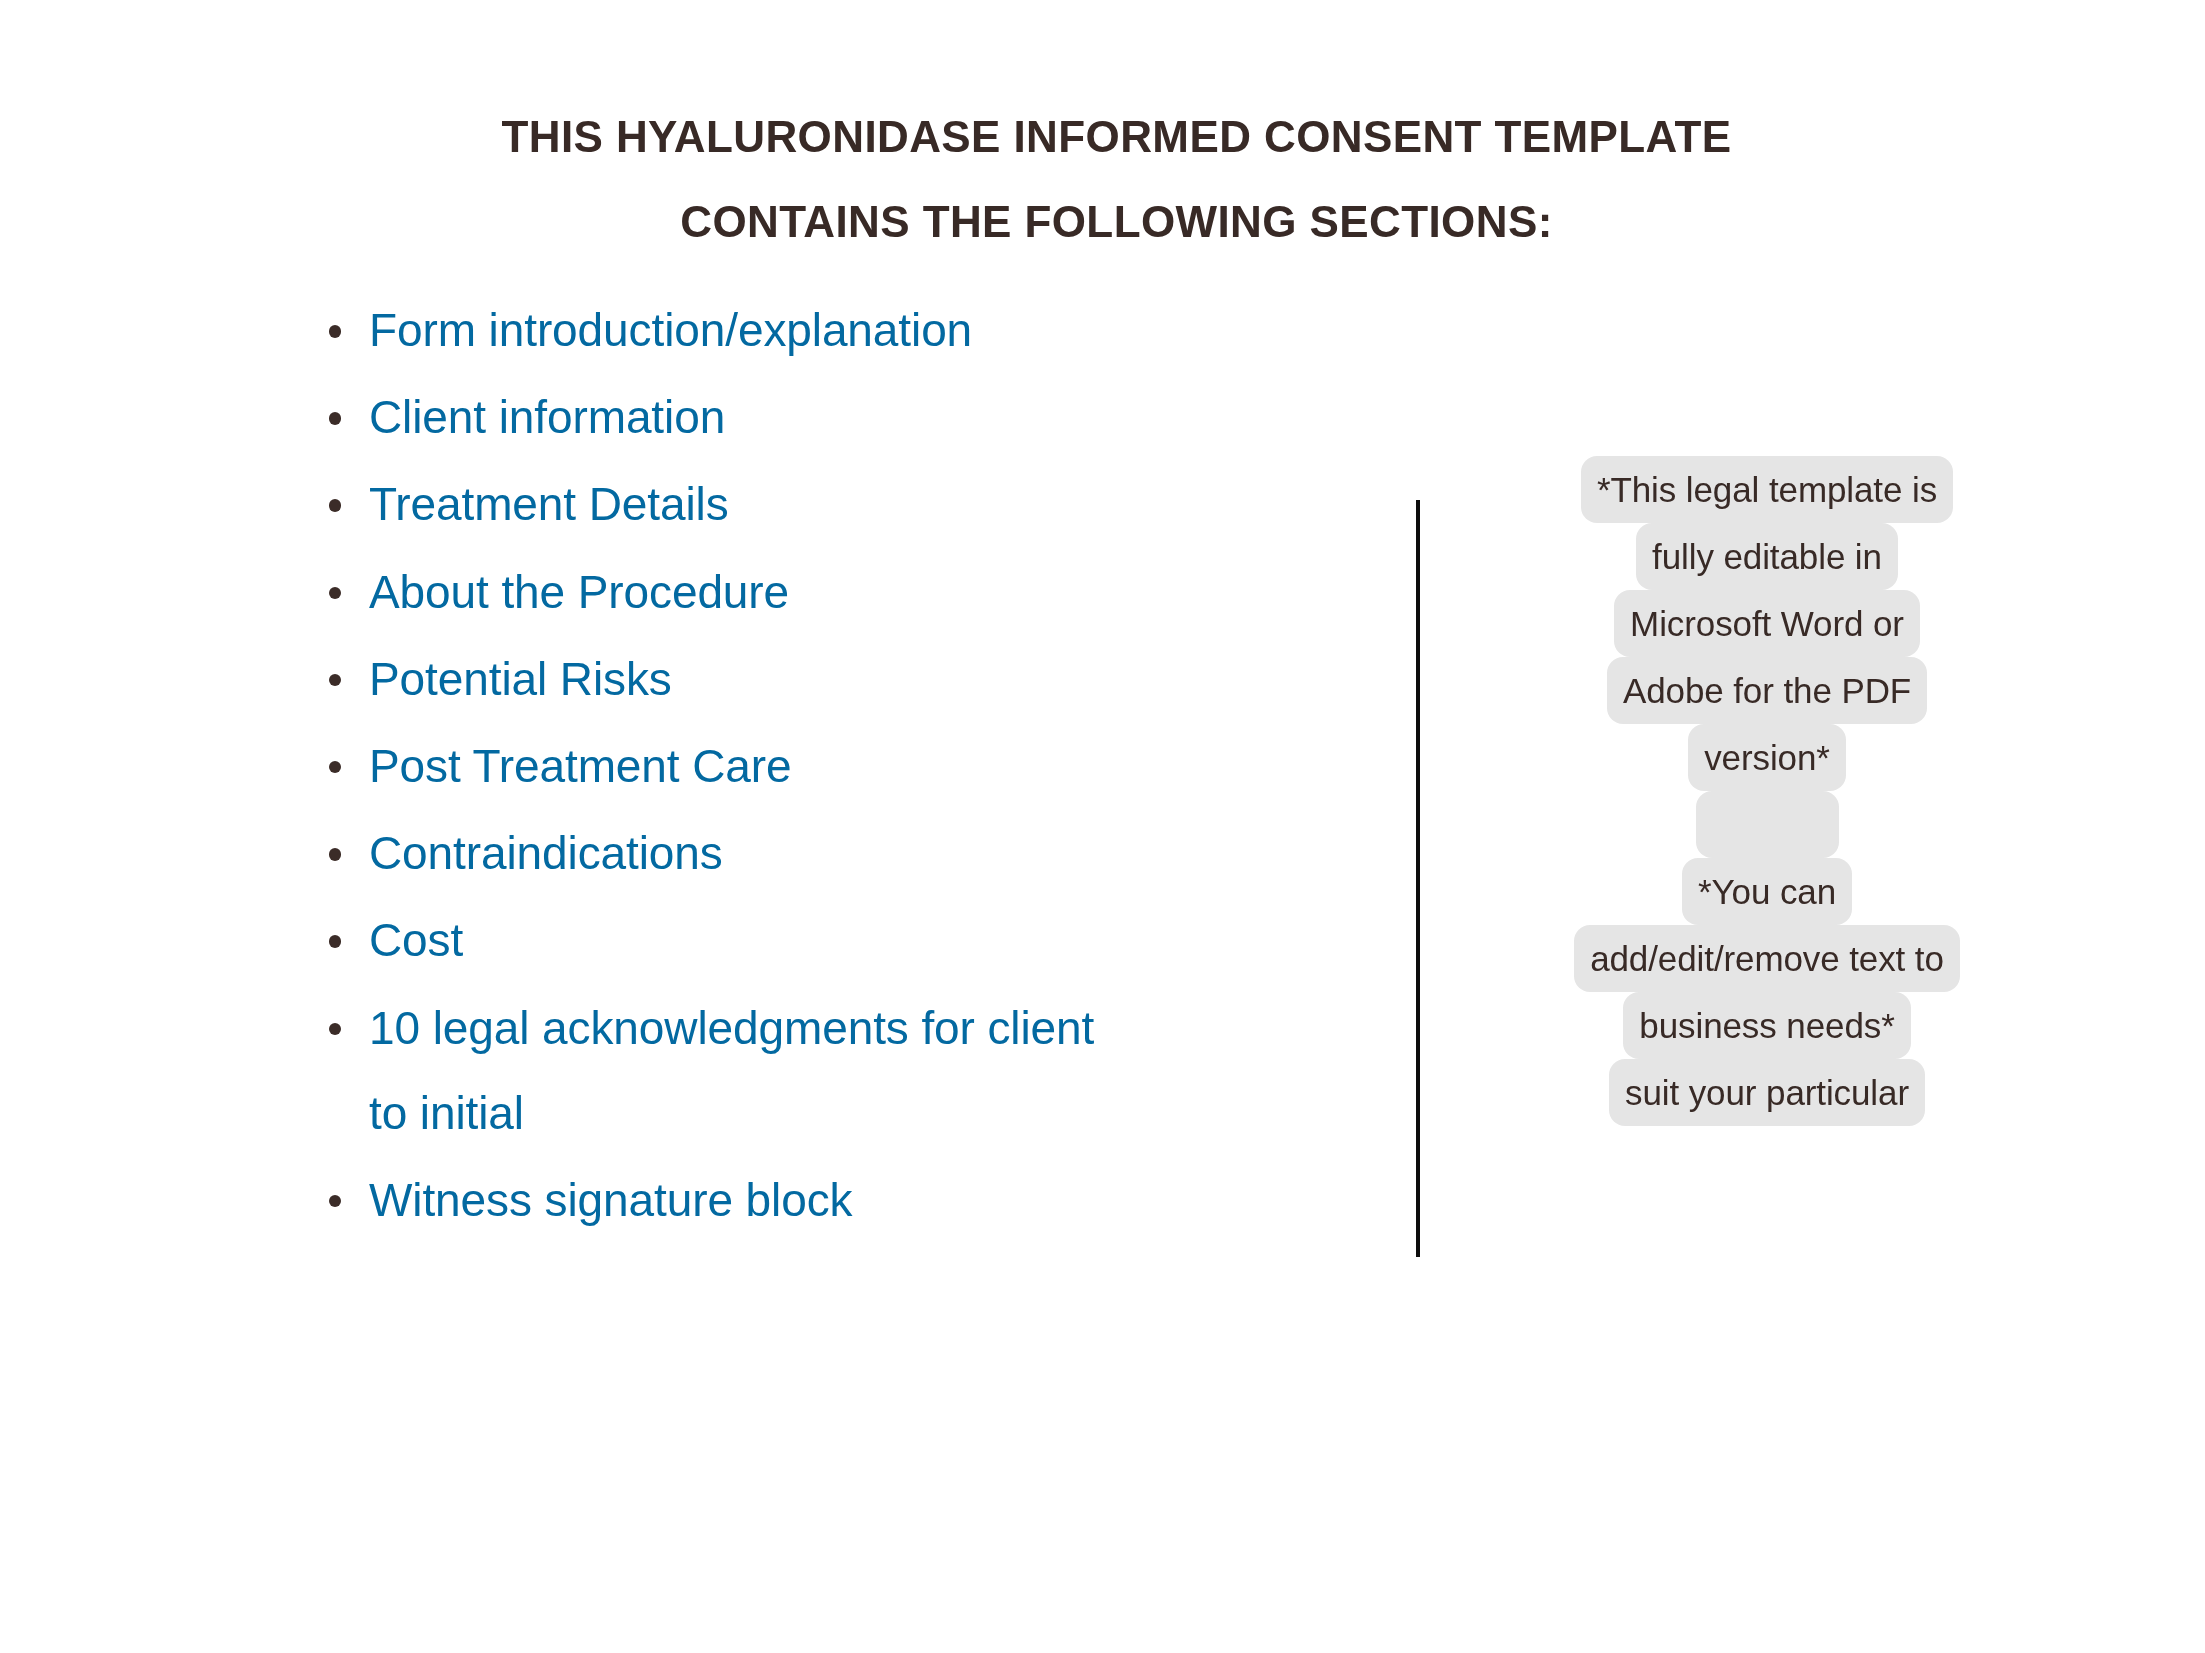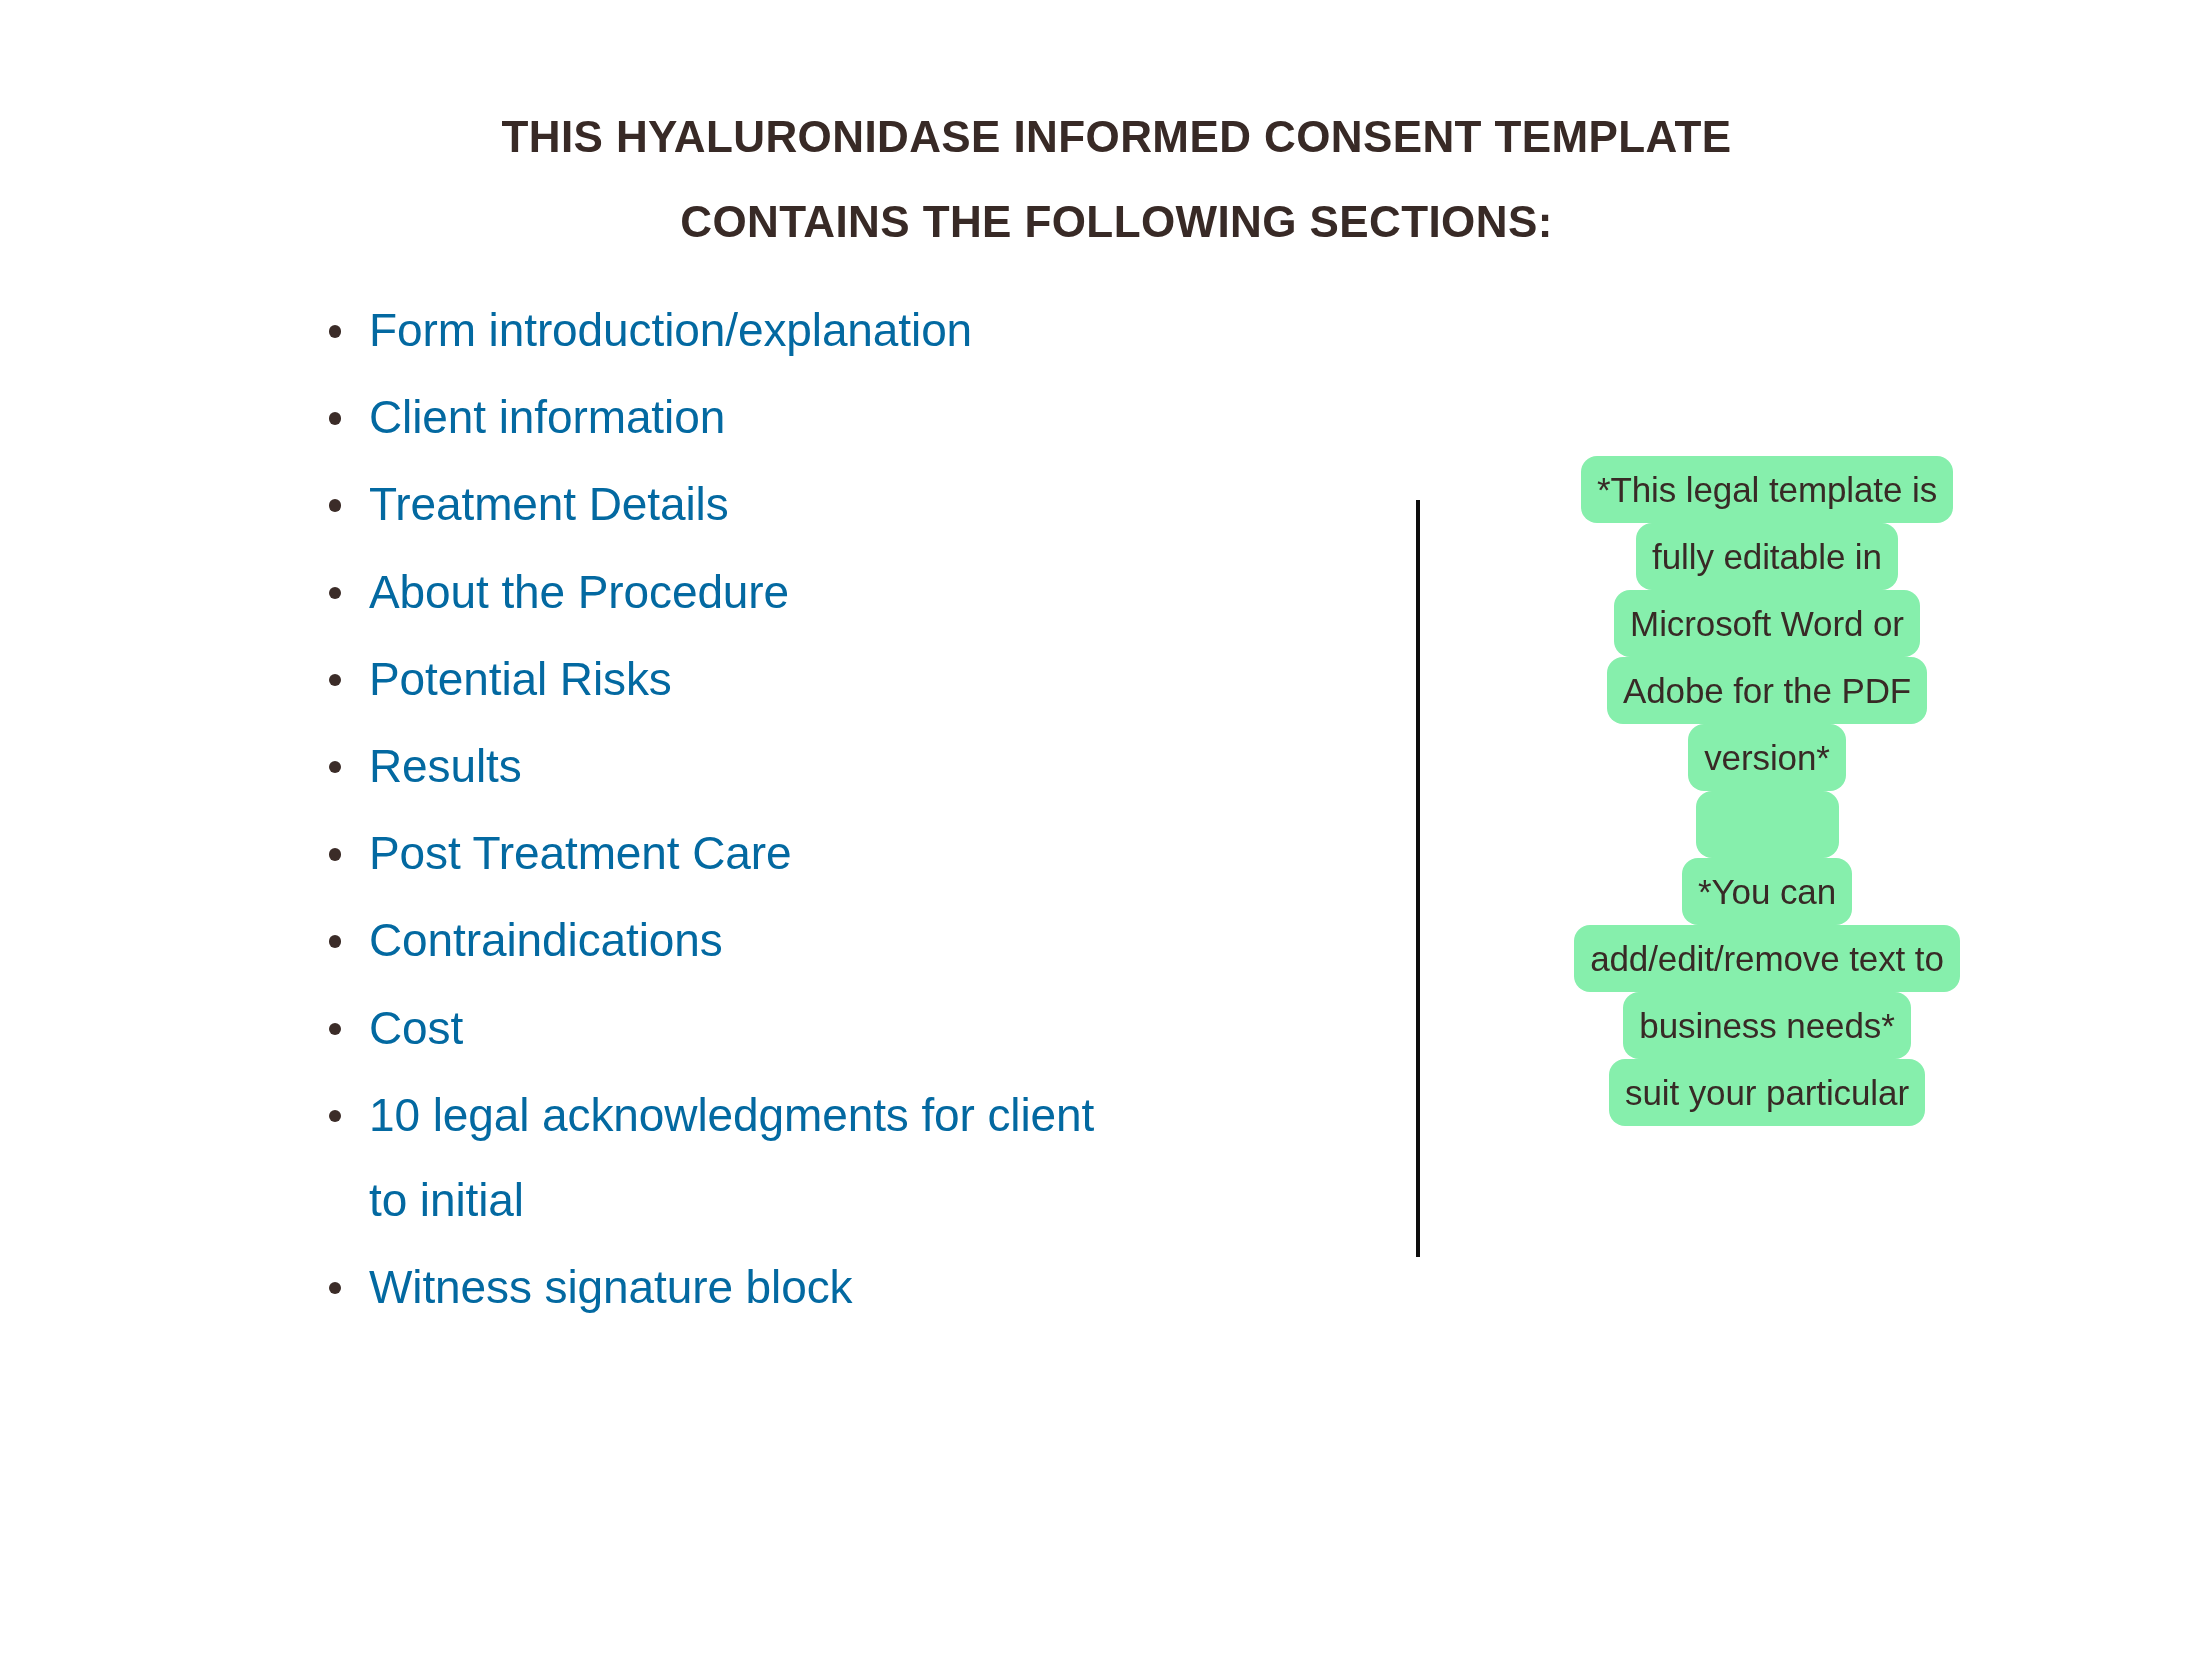--- a/index.html
+++ b/index.html
@@ -93,21 +93,21 @@
     font-family: "Liberation Sans", sans-serif;
     font-weight: normal;
     font-size: 35px;
     line-height: 67px;
     color: #382A26;
     letter-spacing: -0.1px;
     white-space: nowrap;
   }
   #callout-note .note-line > span.hl {
     display: inline-block;
-    background: #86efac;
+    background: #e5e5e5;
     border-radius: 16px;
     padding: 0 16px;
     line-height: 67px;
     margin-left: 13px;
   }
   #callout-note .note-line.spacer > span.hl {
     padding: 0;
     width: 143px;
     color: transparent;
   }
@@ -136,24 +136,20 @@
   <li>
     <span class="bullet-dot"></span>
     <span class="li-text">About the Procedure</span>
   </li>
   <li>
     <span class="bullet-dot"></span>
     <span class="li-text">Potential Risks</span>
   </li>
   <li>
     <span class="bullet-dot"></span>
-    <span class="li-text">Results</span>
-  </li>
-  <li>
-    <span class="bullet-dot"></span>
     <span class="li-text">Post Treatment Care</span>
   </li>
   <li>
     <span class="bullet-dot"></span>
     <span class="li-text">Contraindications</span>
   </li>
   <li>
     <span class="bullet-dot"></span>
     <span class="li-text">Cost</span>
   </li>

